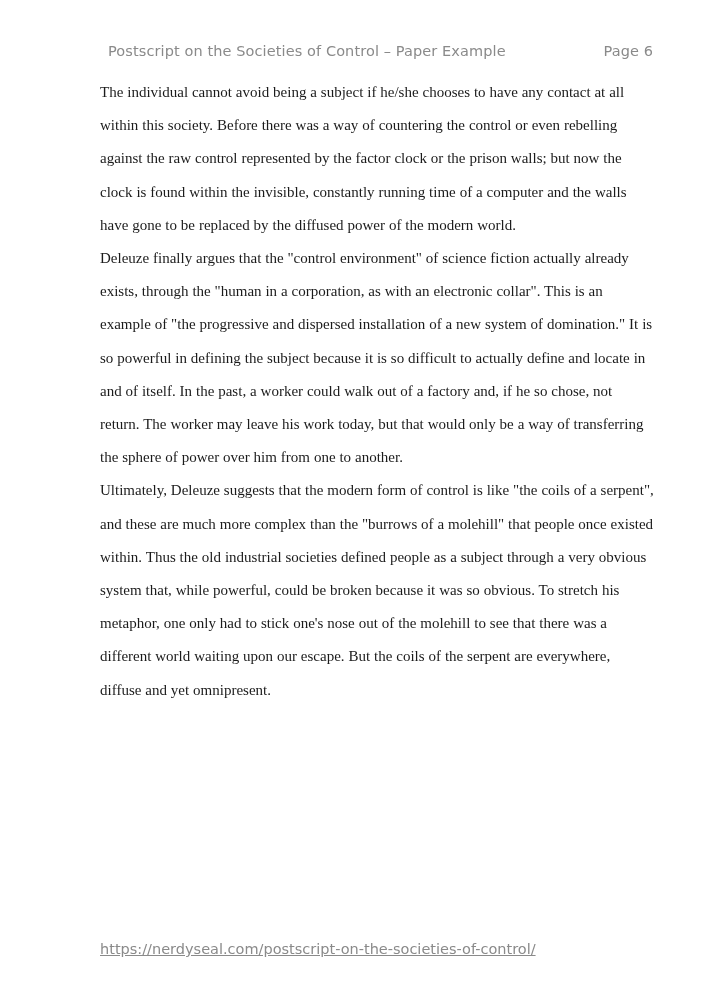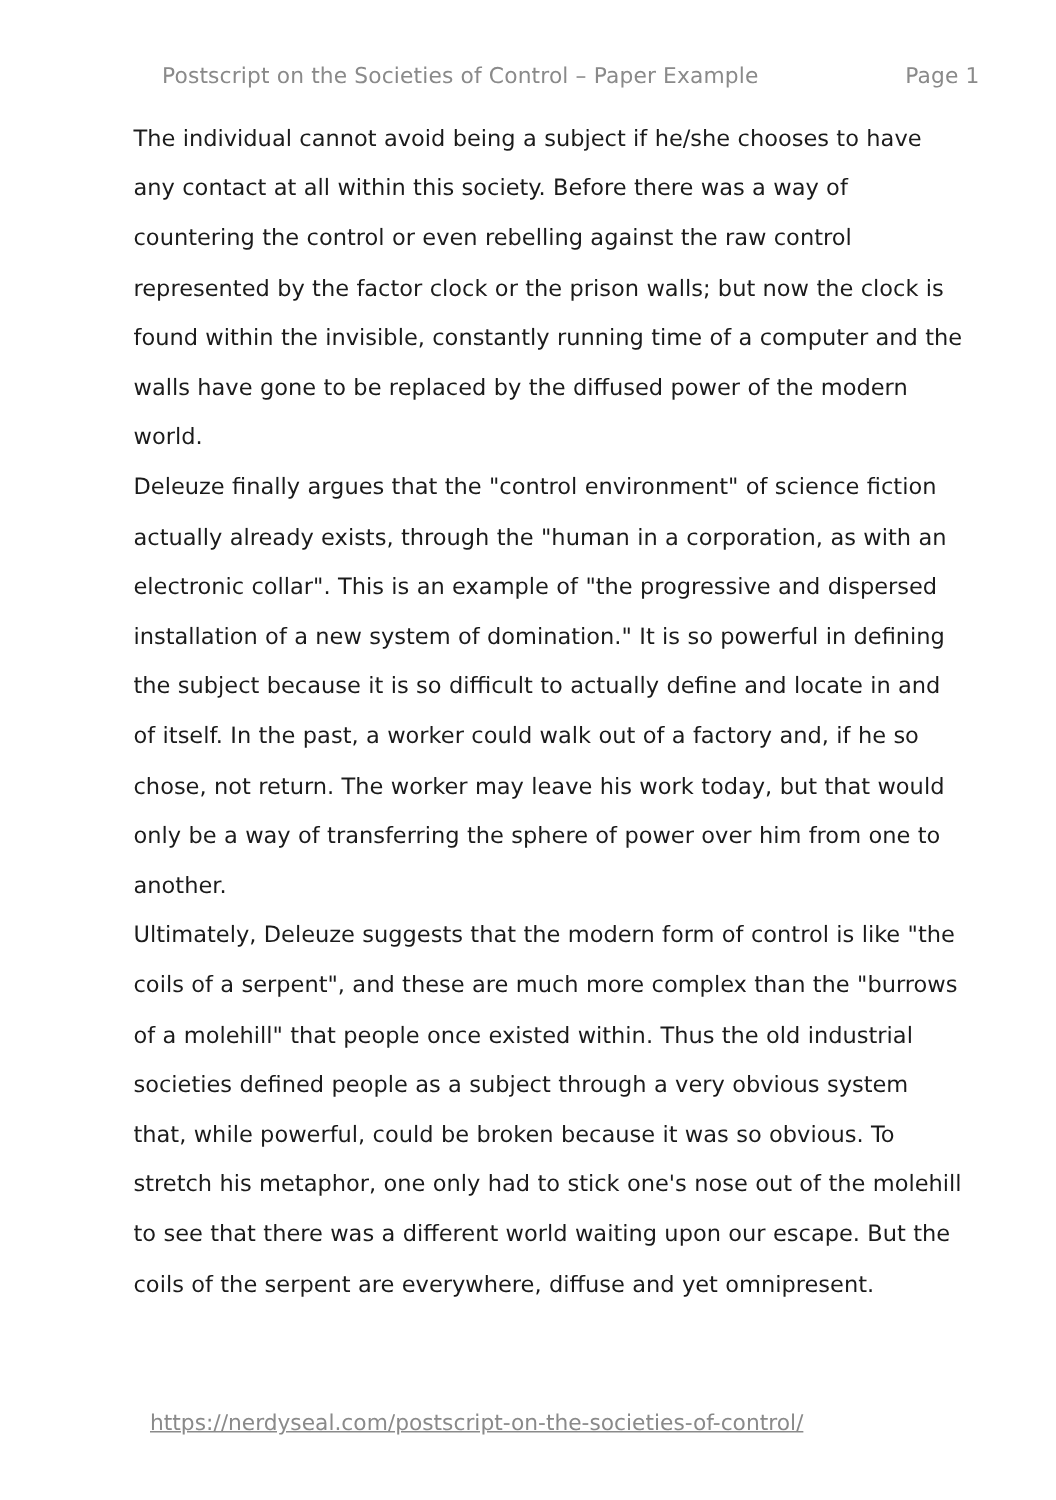--- a/index.html
+++ b/index.html
@@ -43,23 +43,24 @@
     color: #8a8a8a;
   }
   .header-page {
     color: #8a8a8a;
     padding-left: 18px;
   }
 
   
   .content {
     position: absolute;
-    left: 89px;
+    left: 100px;
     top: 76px;
     width: 554px;
+    font-family: Liberation Serif, serif;
   }
   .content p {
     margin: 0;
     padding: 0;
     color: #1b1b1b;
     font-size: 15px;
     line-height: 33.2px;
     text-align: left;
     word-spacing: 0.15px;
   }
@@ -77,21 +78,21 @@
     text-decoration: underline;
   }
 </style>
 </head>
 <body>
 
 <div class="page">
 
   <div class="page-header">
     <span class="header-title">Postscript on the Societies of Control – Paper Example</span>
-    <span class="header-page">Page 1</span>
+    <span class="header-page">Page 6</span>
   </div>
 
   <div class="content">
     <p>The individual cannot avoid being a subject if he/she chooses to have any contact at all within this society. Before there was a way of countering the control or even rebelling against the raw control represented by the factor clock or the prison walls; but now the clock is found within the invisible, constantly running time of a computer and the walls have gone to be replaced by the diffused power of the modern world.</p>
     <p>Deleuze finally argues that the "control environment" of science fiction actually already exists, through the "human in a corporation, as with an electronic collar". This is an example of "the progressive and dispersed installation of a new system of domination." It is so powerful in defining the subject because it is so difficult to actually define and locate in and of itself. In the past, a worker could walk out of a factory and, if he so chose, not return. The worker may leave his work today, but that would only be a way of transferring the sphere of power over him from one to another.</p>
     <p>Ultimately, Deleuze suggests that the modern form of control is like "the coils of a serpent", and these are much more complex than the "burrows of a molehill" that people once existed within. Thus the old industrial societies defined people as a subject through a very obvious system that, while powerful, could be broken because it was so obvious. To stretch his metaphor, one only had to stick one's nose out of the molehill to see that there was a different world waiting upon our escape. But the coils of the serpent are everywhere, diffuse and yet omnipresent.</p>
   </div>
 
   <div class="page-footer">
     <span>https://nerdyseal.com/postscript-on-the-societies-of-control/</span>

